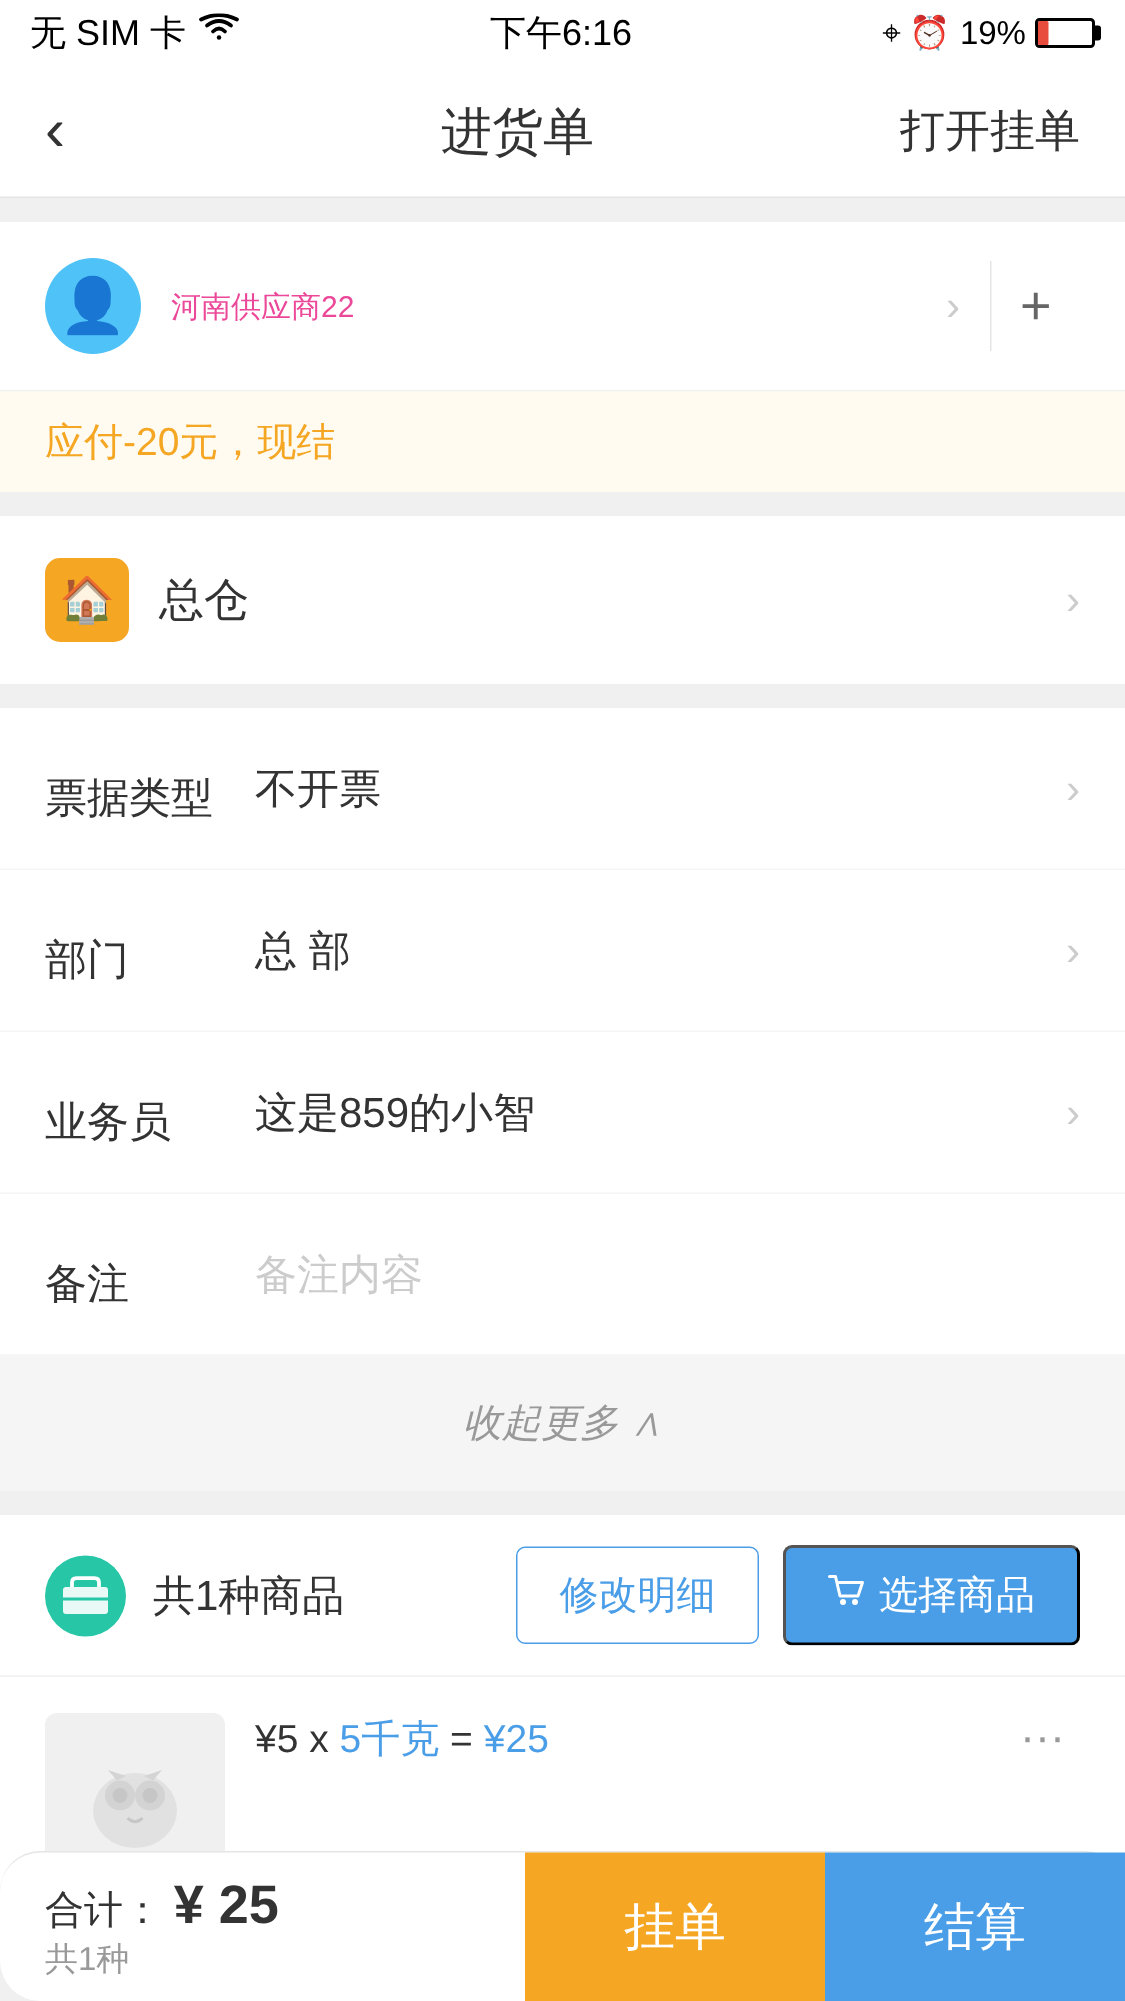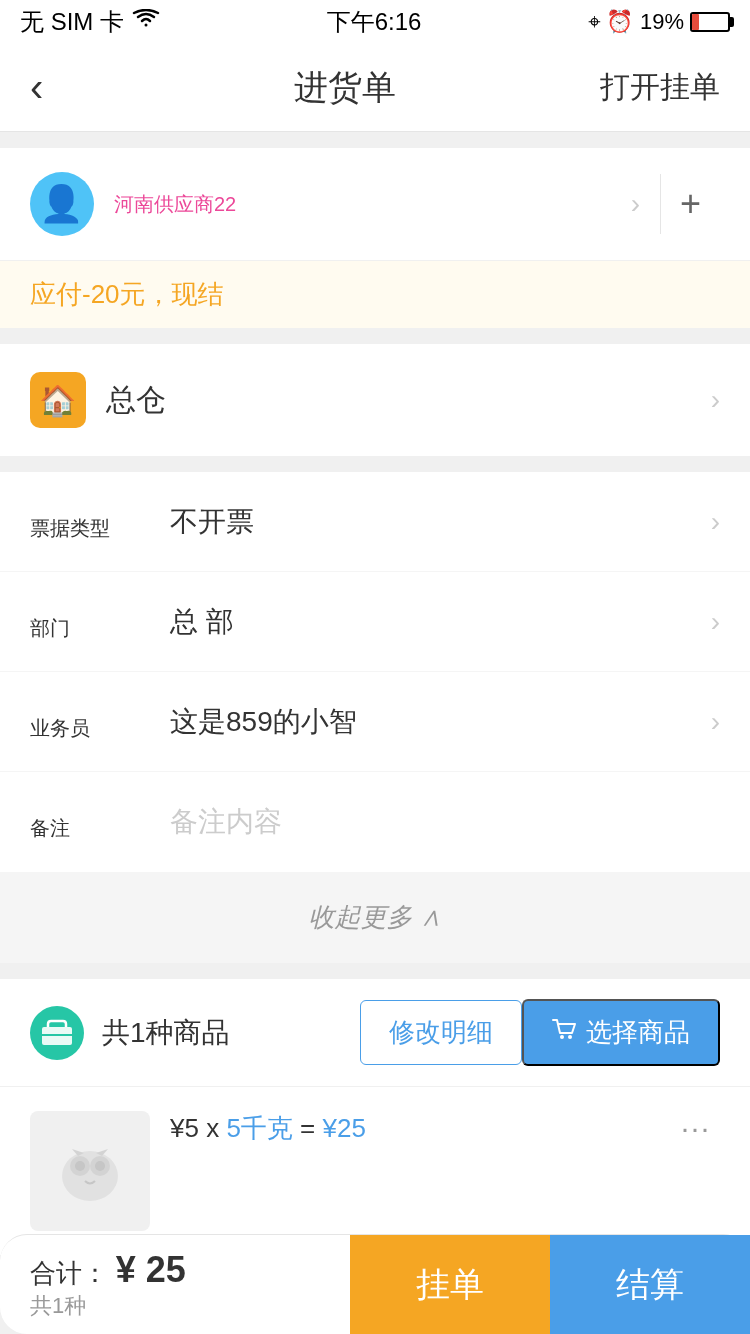--- a/index.html
+++ b/index.html
@@ -182,21 +182,21 @@
       display: flex;
       align-items: center;
       padding: 28px 30px;
       border-bottom: 1px solid #f5f5f5;
       min-height: 100px;
     }
     .form-row:last-child {
       border-bottom: none;
     }
     .form-label {
-      font-size: 20px;
+      font-size: 28px;
       color: #333;
       width: 130px;
       flex-shrink: 0;
       margin-top: 13px;
     }
     .form-value {
       flex: 1;
       font-size: 28px;
       color: #333;
       padding-left: 10px;
@@ -247,20 +247,21 @@
       color: #333;
     }
     .btn-edit {
       border: 1px solid #4a9ee8;
       color: #4a9ee8;
       background: #fff;
       padding: 14px 28px;
       font-size: 26px;
       border-radius: 6px;
       cursor: pointer;
+      margin-right: 16px;
     }
     .btn-select {
       background: #4a9ee8;
       color: #fff;
       padding: 14px 28px;
       font-size: 26px;
       border-radius: 6px;
       cursor: pointer;
       display: flex;
       align-items: center;

